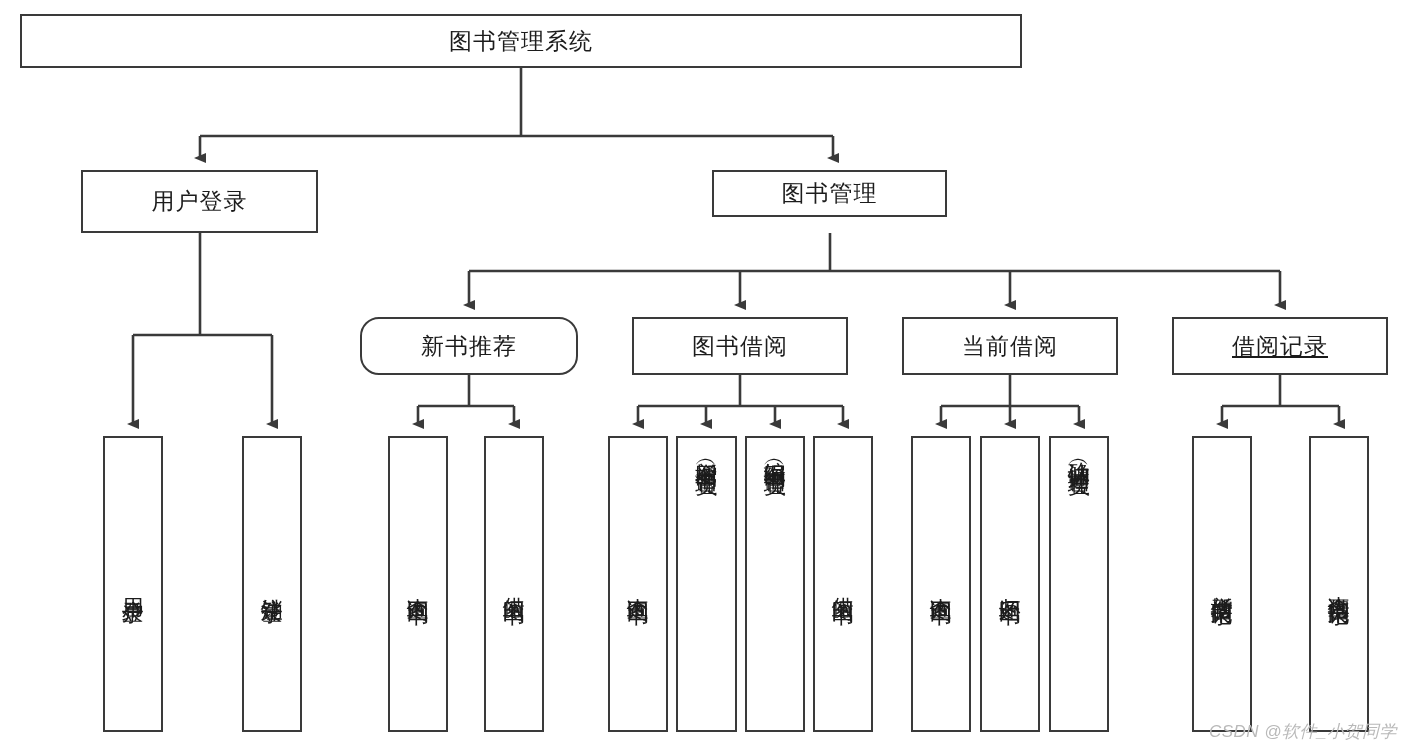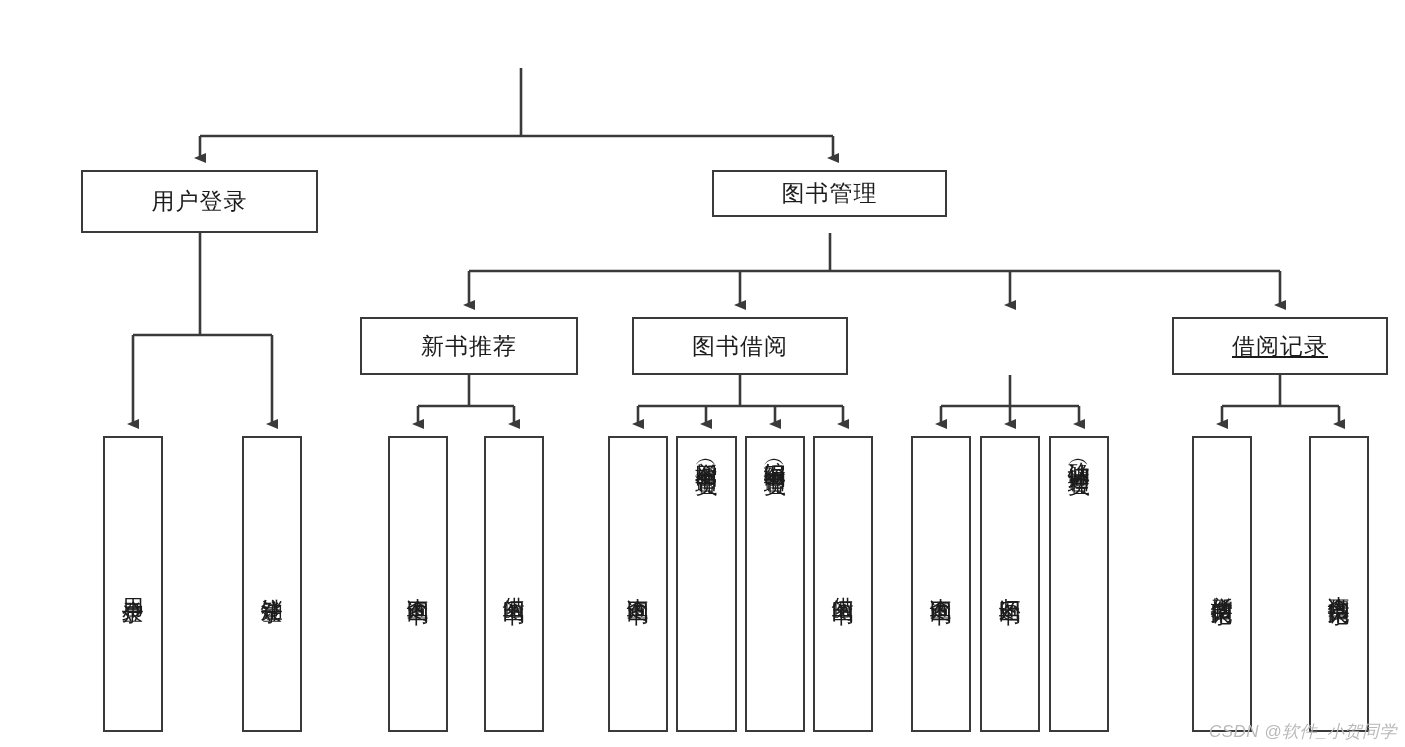--- a/index.html
+++ b/index.html
@@ -103,33 +103,39 @@
       <path d="M1010,406 L1010,424" marker-end="url(#arrow)"></path>
       <path d="M1079,406 L1079,424" marker-end="url(#arrow)"></path>
 
       <path d="M1280,375 L1280,406"></path>
       <path d="M1222,406 L1339,406"></path>
       <path d="M1222,406 L1222,424" marker-end="url(#arrow)"></path>
       <path d="M1339,406 L1339,424" marker-end="url(#arrow)"></path>
     </g>
   </svg>
 
+  <div class="node" style="left:20px;top:14px;width:1002px;height:54px;">
+    <span class="label">图书管理系统</span>
+  </div>
 
   <div class="node" style="left:81px;top:170px;width:237px;height:63px;">
     <span class="label">用户登录</span>
   </div>
   <div class="node" style="left:712px;top:170px;width:235px;height:47px;">
     <span class="label">图书管理</span>
   </div>
 
-  <div class="node" style="left:360px;top:317px;width:218px;height:58px;">
+  <div class="node" style="left:360px;top:317px;width:218px;height:58px;border-radius:19px;">
     <span class="label">新书推荐</span>
   </div>
   <div class="node" style="left:632px;top:317px;width:216px;height:58px;">
     <span class="label">图书借阅</span>
+  </div>
+  <div class="node" style="left:902px;top:317px;width:216px;height:58px;">
+    <span class="label">当前借阅</span>
   </div>
   <div class="node" style="left:1172px;top:317px;width:216px;height:58px;text-decoration:underline;">
     <span class="label">借阅记录</span>
   </div>
 
   <div class="node vert short" style="left:103px;top:436px;width:60px;height:296px;">
     <span class="label">用户登录</span>
   </div>
   <div class="node vert short" style="left:242px;top:436px;width:60px;height:296px;">
     <span class="label">注销登录</span>

